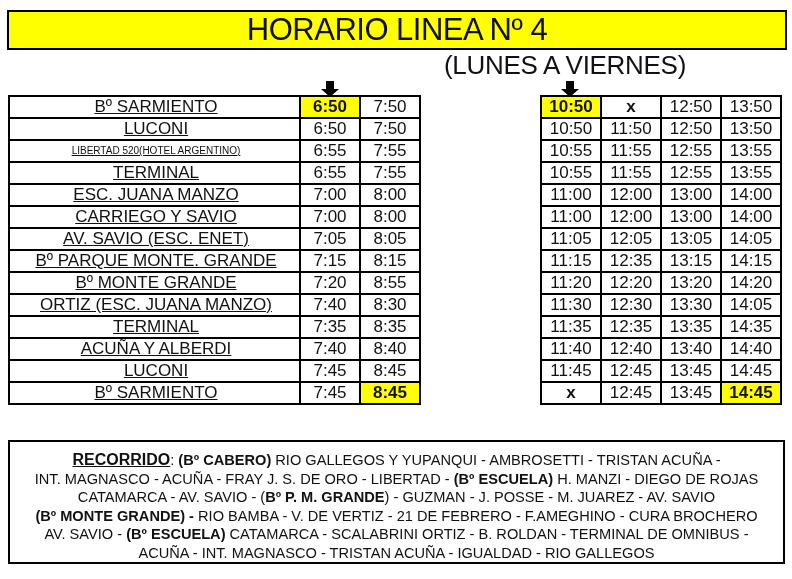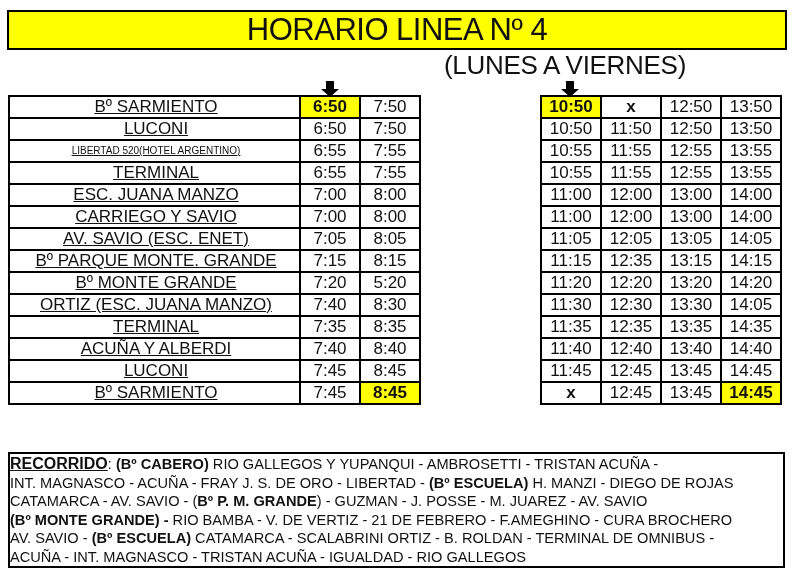--- a/index.html
+++ b/index.html
@@ -19,23 +19,23 @@
   td.stop { width: 286px; padding-left: 3px !important; text-align: center; text-decoration: underline; }
   td.stop.small { font-size: 10px; }
   td.time { width: 58px; text-align: center; }
   td.hl { background: #ffff00; font-weight: bold; }
   td.x { font-weight: bold; }
   .arrow { position: absolute; width: 0; height: 0; }
   .arrow .shaft { position: absolute; width: 8px; height: 8px; background: #000; left: -4px; top: 0; }
   .arrow .head { position: absolute; left: -9px; top: 8px; width: 0; height: 0;
                  border-left: 9px solid transparent; border-right: 9px solid transparent;
                  border-top: 8px solid #000; }
-  .route-box { position: absolute; left: 8px; top: 452px; width: 773px; height: 111px;
-               border: 2px solid #000; font-size: 14.6px; line-height: 18.5px;
-               padding-top: 1px; }
+  .route-box { position: absolute; left: 8px; top: 440px; width: 773px; height: 111px;
+               border: 2px solid #000; text-align: center; font-size: 14.6px; line-height: 18.5px;
+               padding-top: 9px; }
   .route-box .line { white-space: nowrap; }
   .route-box b { font-weight: bold; }
   .route-box .label { font-weight: bold; text-decoration: underline; font-size: 16px; }
 </style>
 </head>
 <body>
 
 <div class="title-bar">
   <span>HORARIO LINEA Nº 4</span>
 </div>
@@ -88,21 +88,21 @@
         <td class="time">8:05</td>
       </tr>
       <tr>
         <td class="stop">Bº PARQUE MONTE. GRANDE</td>
         <td class="time">7:15</td>
         <td class="time">8:15</td>
       </tr>
       <tr>
         <td class="stop">Bº MONTE GRANDE</td>
         <td class="time">7:20</td>
-        <td class="time">5:20</td>
+        <td class="time">8:55</td>
       </tr>
       <tr>
         <td class="stop">ORTIZ (ESC. JUANA MANZO)</td>
         <td class="time">7:40</td>
         <td class="time">8:30</td>
       </tr>
       <tr>
         <td class="stop">TERMINAL</td>
         <td class="time">7:35</td>
         <td class="time">8:35</td>

